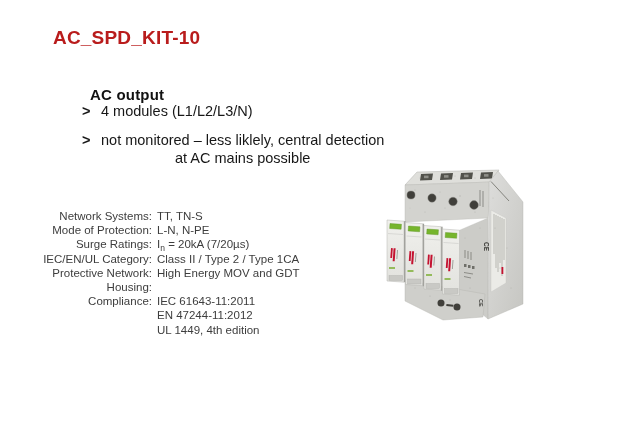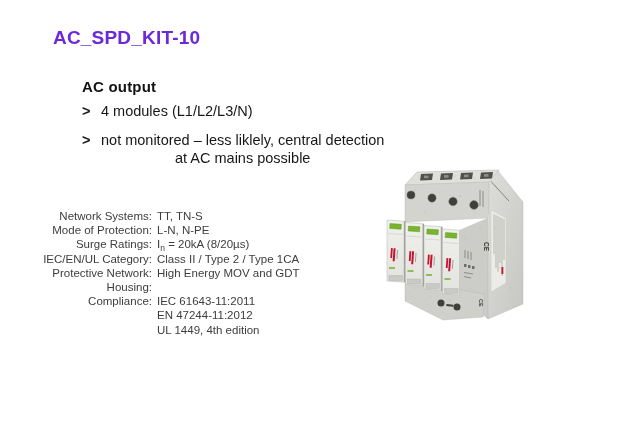--- a/index.html
+++ b/index.html
@@ -2,24 +2,24 @@
 <html><head>
 <meta charset="utf-8">
 <style>
   html,body{margin:0;padding:0;background:#ffffff;}
   .slide{
     position:relative;width:635px;height:435px;background:#ffffff;
     font-family:"Liberation Sans",sans-serif;overflow:hidden;
   }
   .page-title{
     position:absolute;left:53px;top:27px;margin:0;
-    font-size:19px;font-weight:700;color:#6d28d9;letter-spacing:.2px;
+    font-size:19px;font-weight:700;color:#b91c1c;letter-spacing:.2px;
   }
   .section-heading{
-    position:absolute;left:82px;top:78px;margin:0;
+    position:absolute;left:82px;top:78px;margin:8px;
     font-size:15px;font-weight:700;color:#121212;letter-spacing:.2px;
   }
   .bullets{
     position:absolute;left:82px;top:102px;
     display:flex;flex-direction:column;gap:11px;color:#171717;
   }
   .bullet{display:flex;font-size:14.5px;line-height:18px;}
   .bullet .marker{width:19px;font-weight:700;flex:none;}
   .bullet .btext span{display:block;text-align:center;}
   .specs{
@@ -62,21 +62,21 @@
     <div class="spec-row">
       <span class="spec-label">Network Systems:</span>
       <span class="spec-value">TT, TN-S</span>
     </div>
     <div class="spec-row">
       <span class="spec-label">Mode of Protection:</span>
       <span class="spec-value">L-N, N-PE</span>
     </div>
     <div class="spec-row">
       <span class="spec-label">Surge Ratings:</span>
-      <span class="spec-value"><span>I</span><sub>n</sub><span> =  20kA (8/20µs)</span></span>
+      <span class="spec-value"><span>I</span><sub>n</sub><span> =  20kA (7/20µs)</span></span>
     </div>
     <div class="spec-row">
       <span class="spec-label">IEC/EN/UL Category:</span>
       <span class="spec-value">Class II / Type 2 / Type 1CA</span>
     </div>
     <div class="spec-row">
       <span class="spec-label">Protective Network:</span>
       <span class="spec-value">High Energy MOV and GDT</span>
     </div>
     <div class="spec-row">

